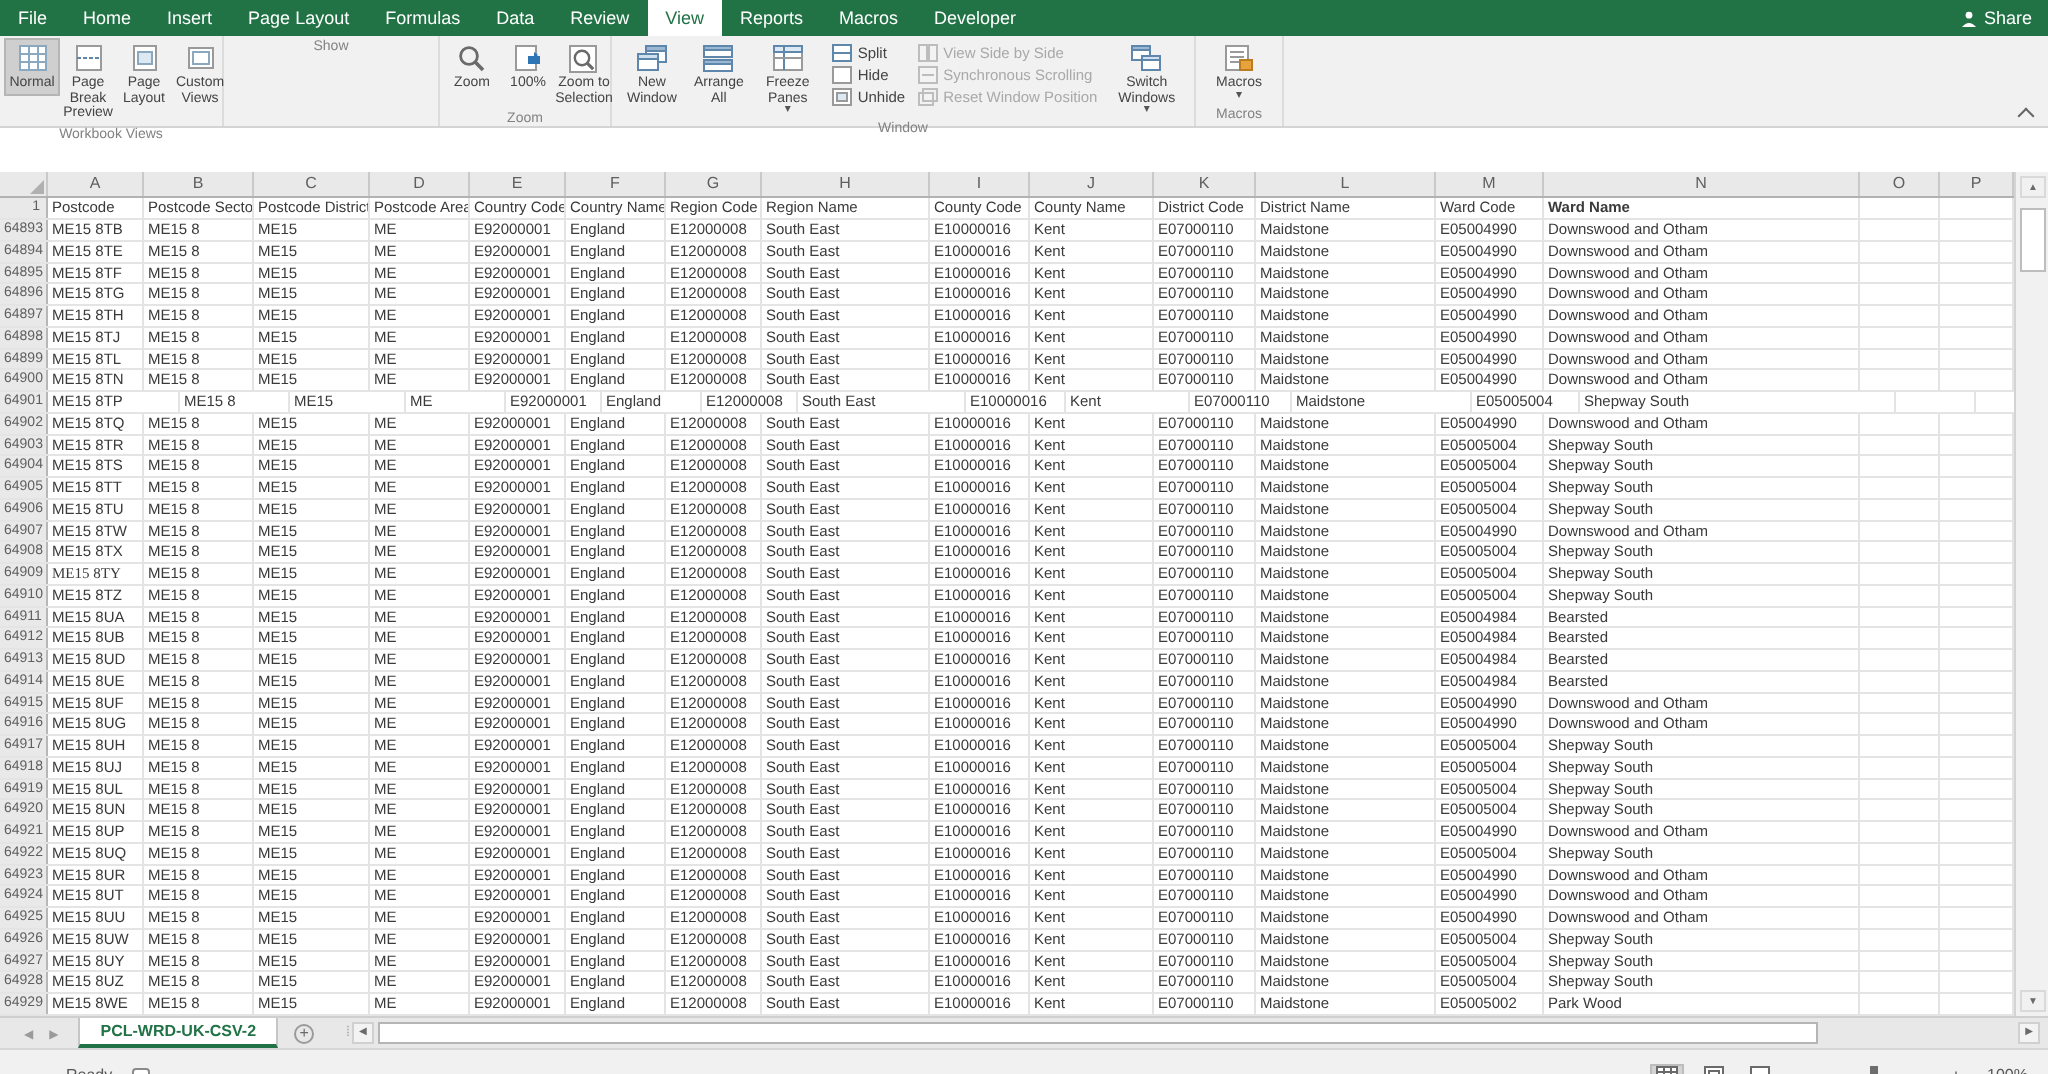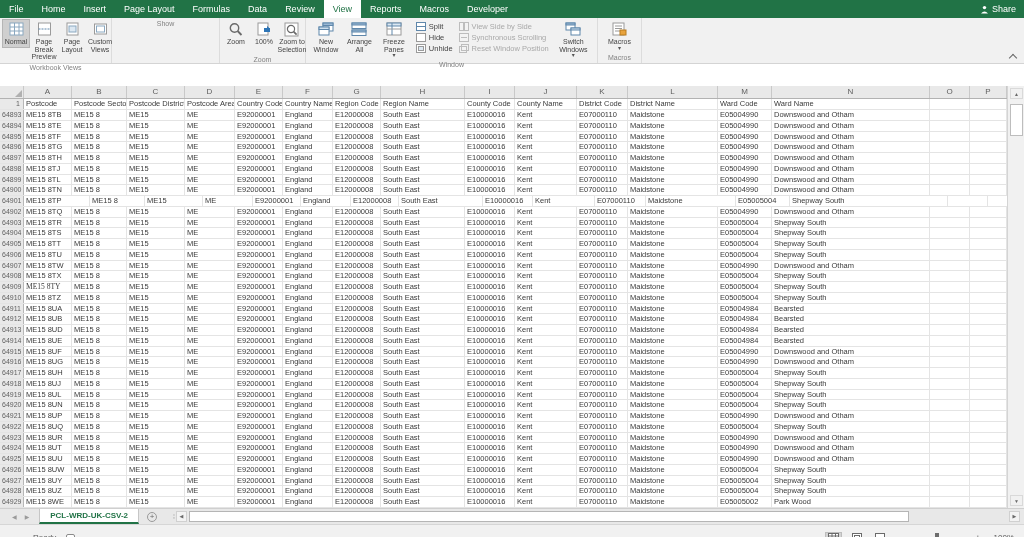--- a/index.html
+++ b/index.html
@@ -347,21 +347,21 @@
         <div class="gcell" style="width: 50px;">Postcode Area</div>
         <div class="gcell" style="width: 48px;">Country Code</div>
         <div class="gcell" style="width: 50px;">Country Name</div>
         <div class="gcell" style="width: 48px;">Region Code</div>
         <div class="gcell" style="width: 84px;">Region Name</div>
         <div class="gcell" style="width: 50px;">County Code</div>
         <div class="gcell" style="width: 62px;">County Name</div>
         <div class="gcell" style="width: 51px;">District Code</div>
         <div class="gcell" style="width: 90px;">District Name</div>
         <div class="gcell" style="width: 54px;">Ward Code</div>
-        <div class="gcell" style="width: 158px;">Ward Name</div>
+        <div class="gcell" style="width: 158px; font-weight: bold;">Ward Name</div>
         <div class="gcell" style="width: 40px;"></div>
         <div class="gcell" style="width: 37px;"></div>
       </div>
       <div class="grow">
         <div class="gcell rhead" style="width: 24px;">64893</div>
         <div class="gcell" style="width: 48px;">ME15 8TB</div>
         <div class="gcell" style="width: 55px;">ME15 8</div>
         <div class="gcell" style="width: 58px;">ME15</div>
         <div class="gcell" style="width: 50px;">ME</div>
         <div class="gcell" style="width: 48px;">E92000001</div>

